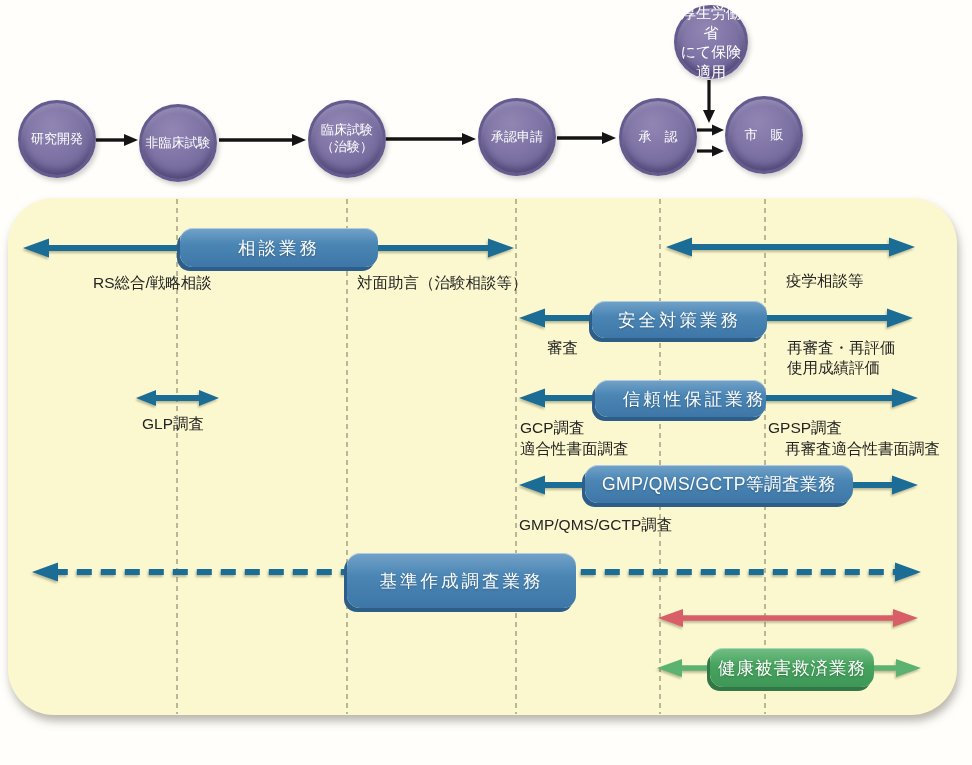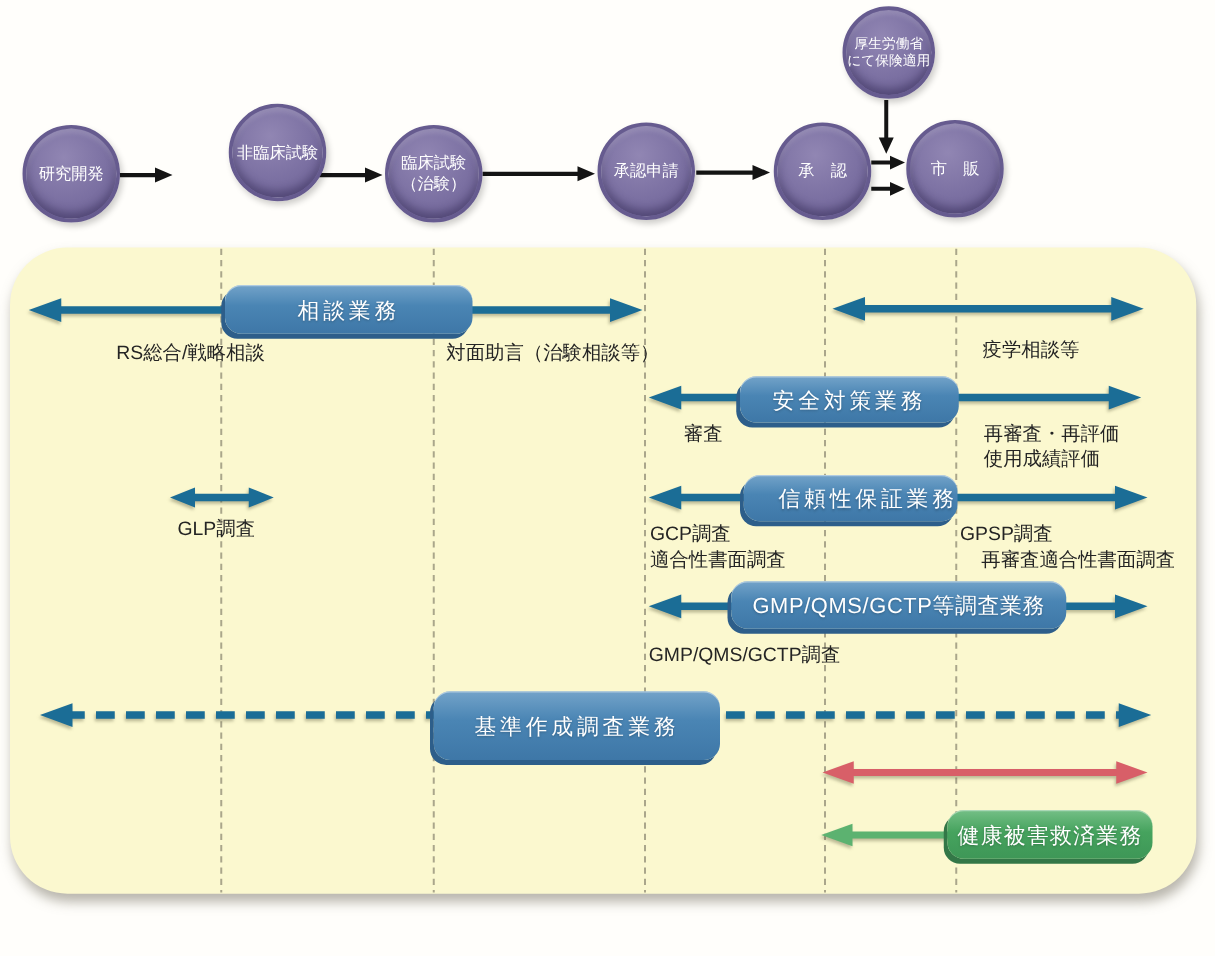--- a/index.html
+++ b/index.html
@@ -9,30 +9,30 @@
          border-radius:46px;box-shadow:2px 6px 9px rgba(115,112,95,.5);}
   #arrow-layer{position:absolute;left:0;top:0;pointer-events:none;}
   .sh{filter:drop-shadow(-1px 2px 1.2px rgba(70,70,40,.35));}
   .circle{position:absolute;width:78px;height:78px;box-sizing:border-box;border-radius:50%;
           display:flex;flex-direction:column;align-items:center;justify-content:center;
           color:#fff;font-size:13px;line-height:1.3;text-align:center;
           background:radial-gradient(circle at 42% 32%, #9186b3 0%, #7b70a2 55%, #6c6094 100%);
           border:3px solid #665b8f;
           box-shadow:inset 0 -5px 7px rgba(30,20,60,.38), inset 0 3px 4px rgba(255,255,255,.18),
                      2px 3px 5px rgba(0,0,0,.2);}
-  .circle.small{width:74px;height:74px;font-size:11px;}
+  .circle.small{width:74px;height:74px;font-size:15px;}
   .pill{position:absolute;box-sizing:border-box;display:flex;align-items:center;justify-content:center;
         color:#fff;border-radius:13px;font-size:17.5px;letter-spacing:3px;
         text-shadow:0 1px 2px rgba(0,0,0,.25);white-space:nowrap;}
   .pill-blue{background:linear-gradient(180deg,#73a3c9 0%,#4a85b4 42%,#3e77a7 100%);
              box-shadow:-3px 4px 0 #2d5e8a, inset 0 1px 0 rgba(255,255,255,.45);}
   .pill-red{background:linear-gradient(180deg,#c97680 0%,#b25561 45%,#a64e5b 100%);
             box-shadow:-3px 4px 0 #8c3f4c, inset 0 1px 0 rgba(255,255,255,.4);}
   .pill-green{background:linear-gradient(180deg,#74bf86 0%,#46a35e 45%,#3e9757 100%);
-              box-shadow:-3px 4px 0 #337747, inset 0 1px 0 rgba(255,255,255,.4);margin-left:48px;}
+              box-shadow:-3px 4px 0 #337747, inset 0 1px 0 rgba(255,255,255,.4);}
   .ls05{letter-spacing:.5px;}
   .ls1{letter-spacing:1px;}
   .sub{position:absolute;font-size:15.5px;color:#242424;line-height:1.42;white-space:nowrap;}
 </style>
 </head>
 <body>
 
 <div class="canvas">
 
   <div class="panel"></div>
@@ -114,21 +114,21 @@
       <g class="sh">
         <line x1="677" y1="668" x2="901" y2="668" stroke="#5cb270" stroke-width="5.5"></line>
         <polygon points="921,668 896,677 896,659" fill="#5cb270"></polygon>
         <polygon points="657,668 682,677 682,659" fill="#5cb270"></polygon>
       </g>
     </svg>
 
   <div class="circle" style="left:18px;top:100px;">
     <span>研究開発</span>
   </div>
-  <div class="circle" style="left:139px;top:83px;margin-left:44px;">
+  <div class="circle" style="left:139px;top:104px;">
     <span>非臨床試験</span>
   </div>
   <div class="circle" style="left:308px;top:100px;">
     <span>臨床試験</span>
     <span>（治験）</span>
   </div>
   <div class="circle" style="left:478px;top:98px;">
     <span>承認申請</span>
   </div>
   <div class="circle" style="left:619px;top:98px;">

